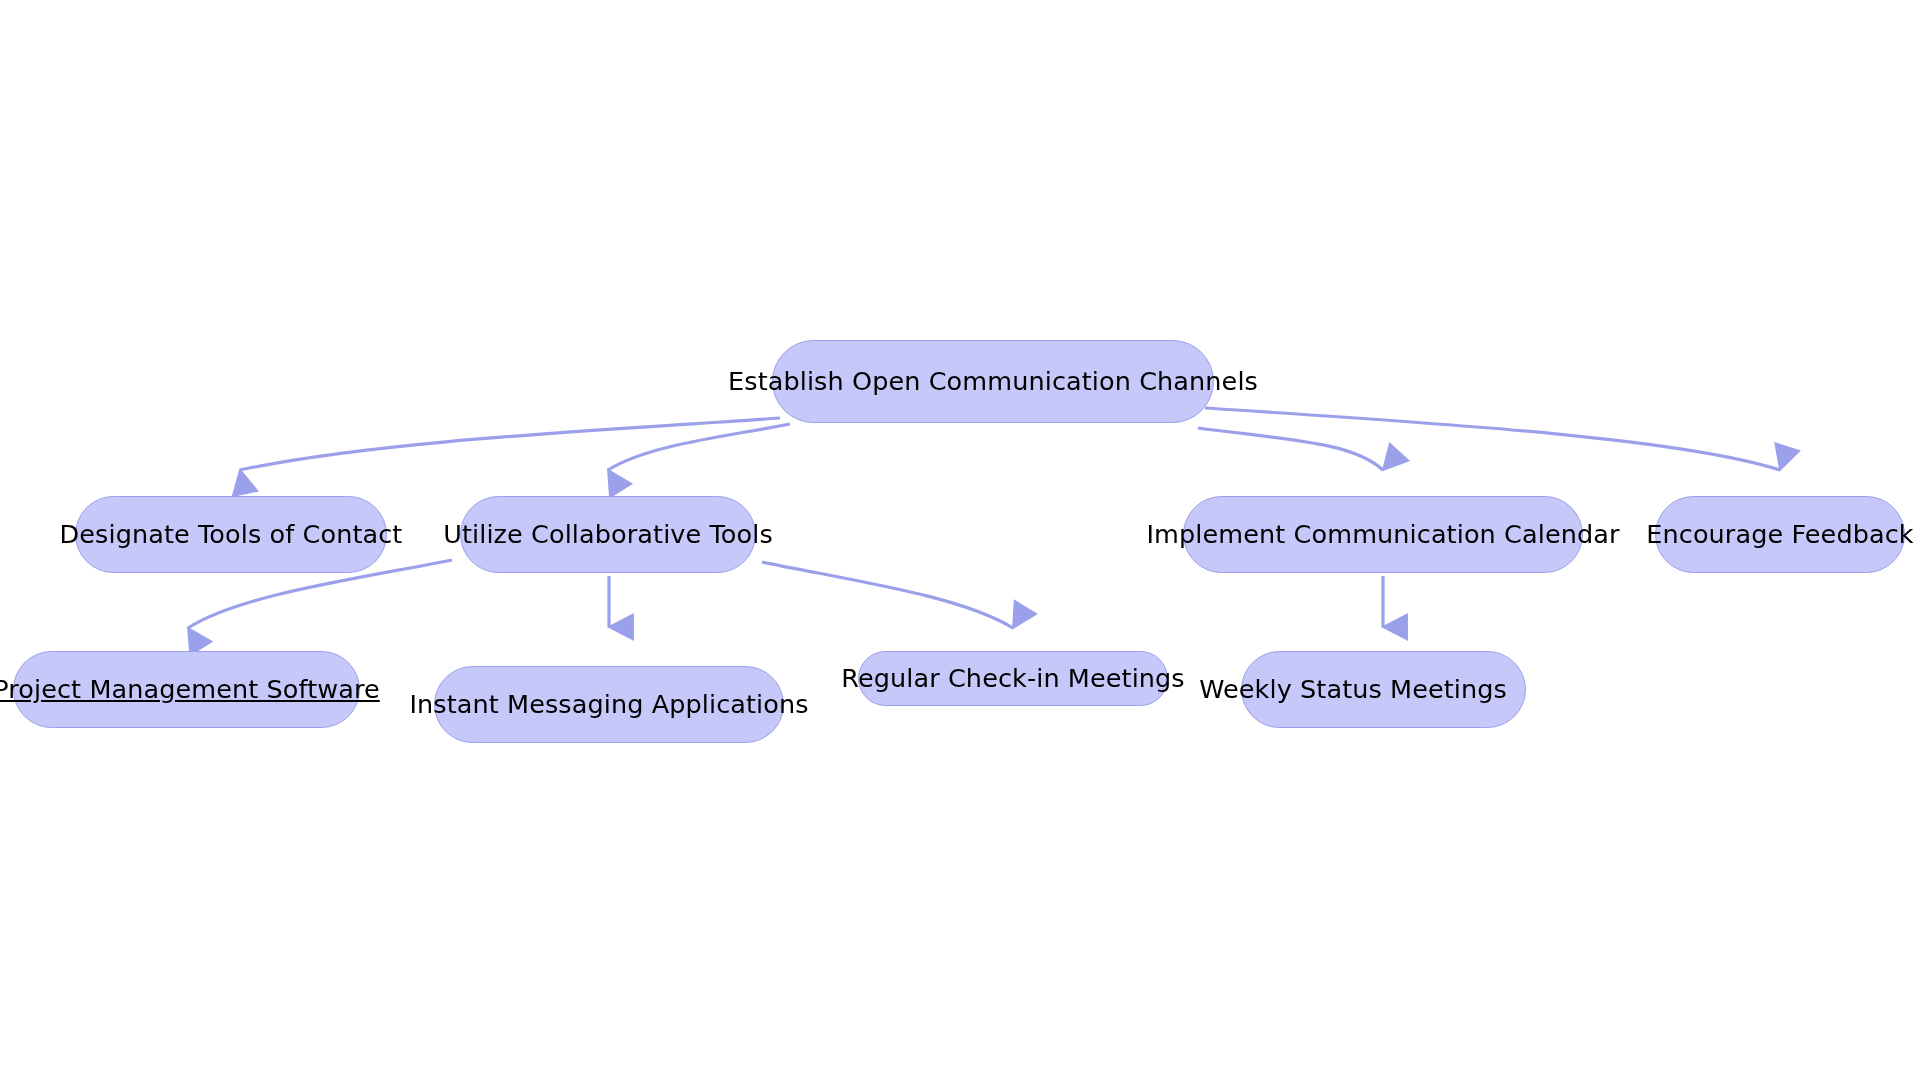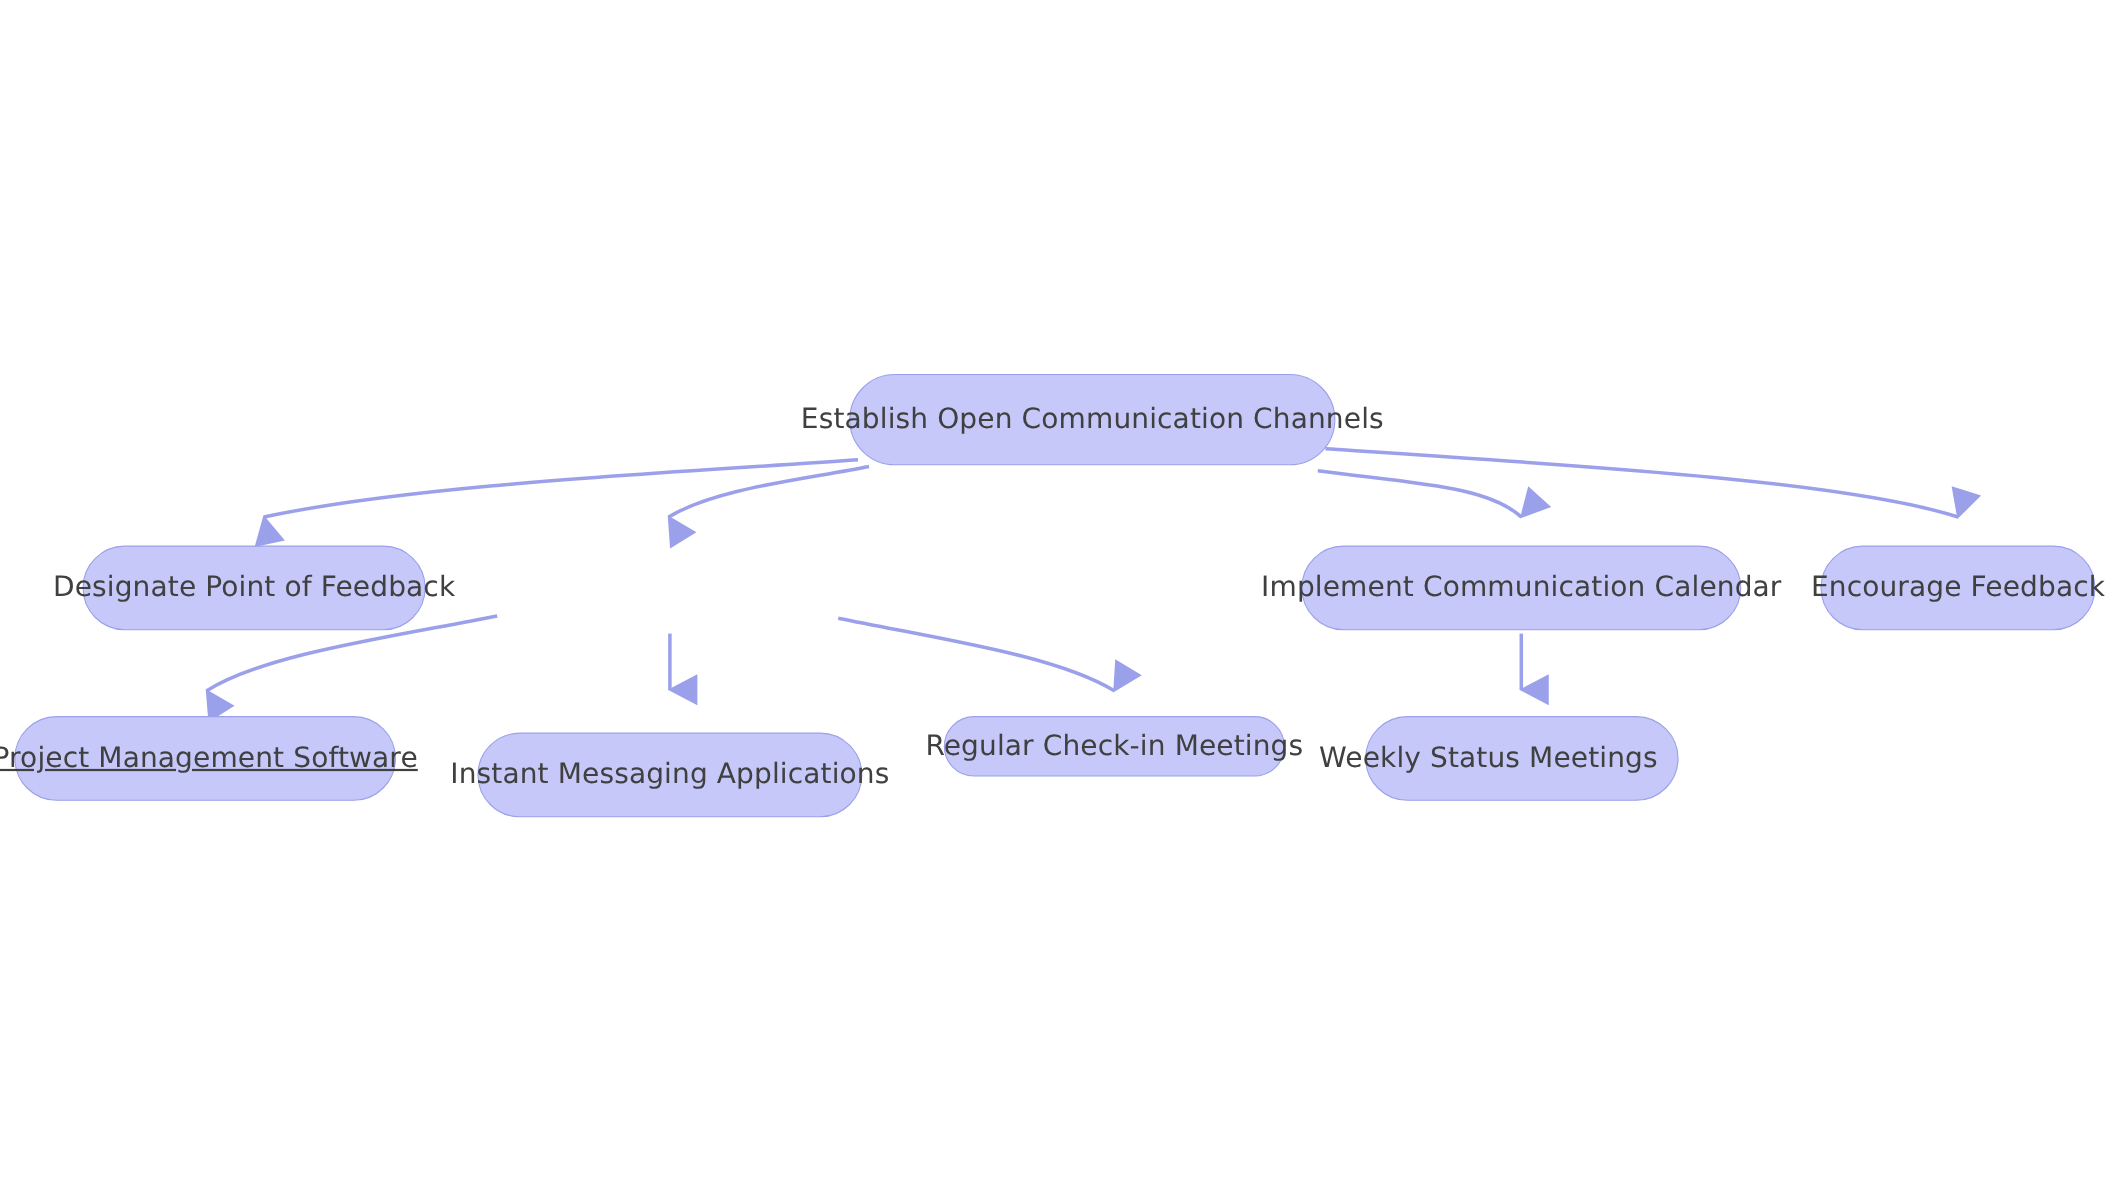--- a/index.html
+++ b/index.html
@@ -30,21 +30,21 @@
   }
   .node {
     position: absolute;
     box-sizing: border-box;
     display: flex;
     align-items: center;
     justify-content: center;
     background: #c5c8f8;
     border: 1.6px solid #9aa0ea;
     border-radius: 999px;
-    color: #404040;
+    color: #000000;
     font-size: 25.5px;
     font-weight: 400;
     letter-spacing: 0.1px;
     line-height: 1;
     white-space: nowrap;
     padding: 0 18px;
   }
   .node-label {
     display: block;
   }
@@ -82,23 +82,26 @@
 
       <path d="M 1383 576 L 1383 627" marker-end="url(#arrowdown)"></path>
     </g>
   </svg>
 
   <div class="node" style="left:772px; top:340px; width:442px; height:83px;">
     <span class="node-label">Establish Open Communication Channels</span>
   </div>
 
   <div class="node" style="left:75px; top:496px; width:312px; height:77px;">
-    <span class="node-label">Designate Point of Feedback</span>
+    <span class="node-label">Designate Tools of Contact</span>
   </div>
 
+  <div class="node" style="left:460px; top:496px; width:296px; height:77px;">
+    <span class="node-label">Utilize Collaborative Tools</span>
+  </div>
 
   <div class="node" style="left:1183px; top:496px; width:400px; height:77px;">
     <span class="node-label">Implement Communication Calendar</span>
   </div>
 
   <div class="node" style="left:1655px; top:496px; width:250px; height:77px;">
     <span class="node-label">Encourage Feedback</span>
   </div>
 
   <div class="node" style="left:13px; top:651px; width:347px; height:77px;text-decoration:underline;">

